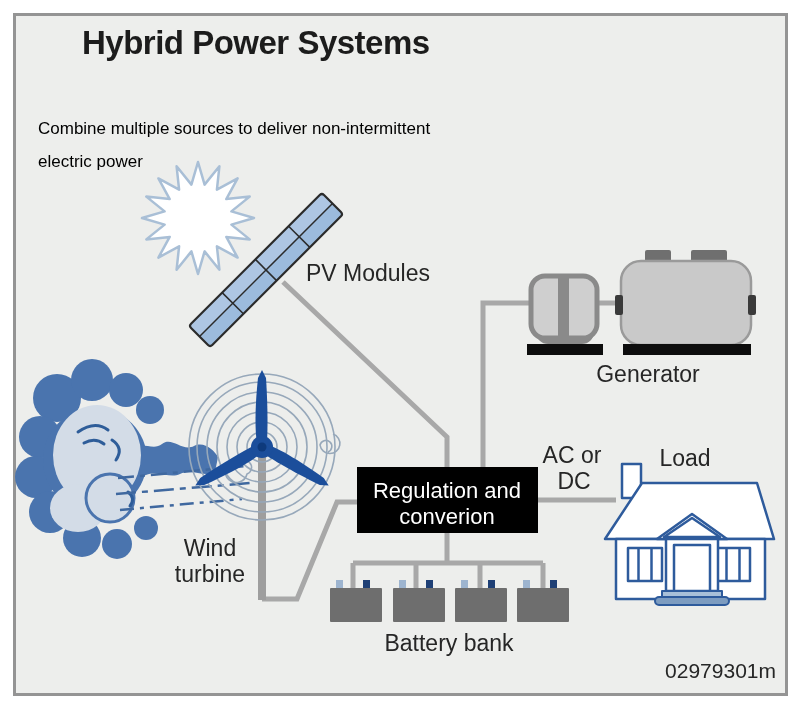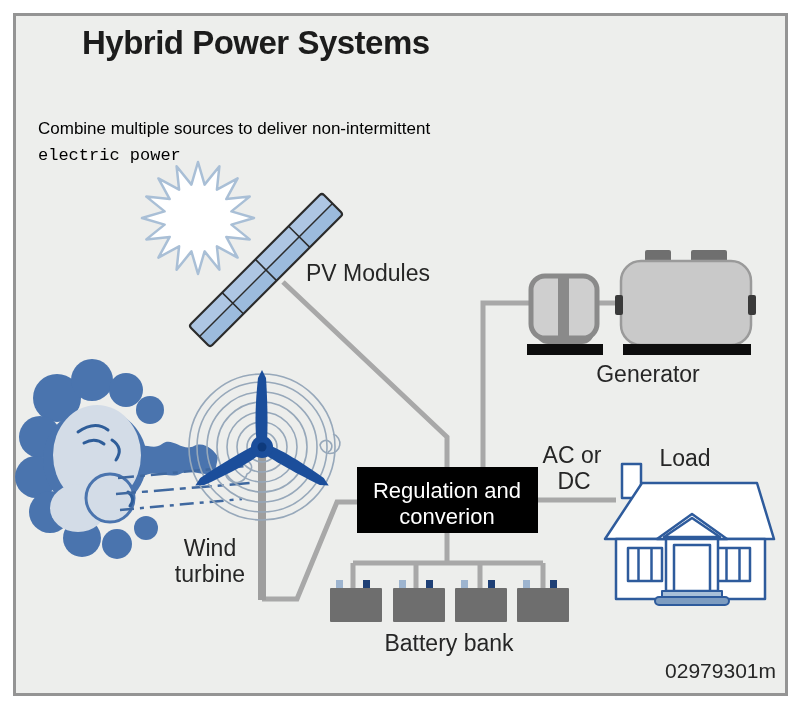--- a/index.html
+++ b/index.html
@@ -23,21 +23,21 @@
     font-size:33px;font-weight:700;color:#1c1c1c;
     letter-spacing:-0.5px;white-space:nowrap;margin-left:44px;
   }
   .subtitle{
     position:absolute;left:38px;
     font-size:17px;font-weight:400;color:#000000;
     white-space:nowrap;
     margin-top:47px;
   }
   .sub1{top:72px;}
-  .sub2{top:99px;font-family:Liberation Mono, monospace;}
+  .sub2{top:105px;}
   svg text{font-family:"Liberation Sans",sans-serif;fill:#262626;}
   .lbl{font-size:23px;}
   .lbl-box{font-size:22px;fill:#ffffff;}
   .lbl-id{font-size:21px;}
 </style>
 </head>
 <body>
 
 <div class="stage">
 

